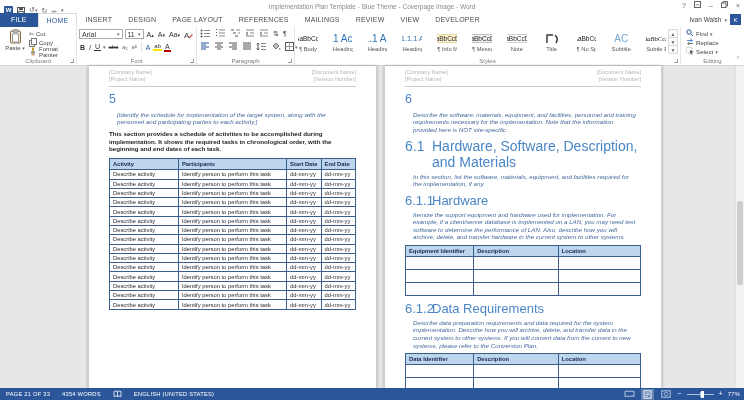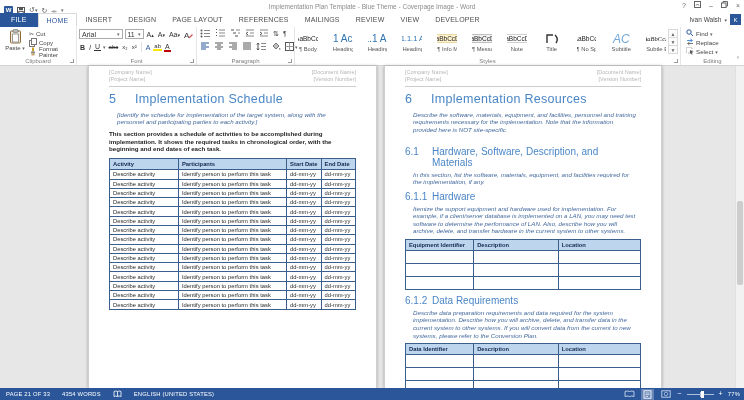--- a/index.html
+++ b/index.html
@@ -64,21 +64,21 @@
   .sgallery{position:absolute;left:3px;top:2px;right:14px;display:flex;gap:15px}
   .sg-item{width:33px;height:27px;text-align:center;overflow:hidden;padding-top:2px}
   .sg-prev{height:15px;font-size:6.5px;color:#222;display:flex;align-items:center;justify-content:center;white-space:nowrap}
   .sg-name{font-size:5.8px;color:#555;white-space:nowrap}
   .p-h1 .sg-prev{color:#2E74B5;font-size:10px}
   .p-h2 .sg-prev{color:#2E74B5;font-size:10px}
   .p-h3 .sg-prev{color:#2E74B5;font-size:7.5px}
   .p-info .sg-prev span{background:#FFF2CC;border:1px solid #E6D9A8;padding:0 1px}
   .p-msg .sg-prev span{background:#F2F2F2;border:1px solid #BFBFBF;padding:0 1px}
   .p-note .sg-prev span{border:1px solid #D0D0D0;padding:0 1px}
-  .p-sub .sg-prev{color:#74A9D8;font-size:12px;font-style:italic}
+  .p-sub .sg-prev{color:#74A9D8;font-size:10px;}
   .p-em .sg-prev{font-style:italic;font-family:"Liberation Serif",serif}
   .sg-scroll{position:absolute;right:2px;top:2px;width:10px}
   .sg-sbtn{width:10px;height:9px;border:1px solid #d9d9d9;background:#fbfbfb;font-size:5px;color:#666;
            display:flex;align-items:center;justify-content:center;margin-bottom:-1px}
 
   .edit-col{position:absolute;left:5px;top:2px}
   .edit-item{display:flex;align-items:center;gap:2px;font-size:6.2px;color:#444;height:9px}
   .collapse{position:absolute;right:3px;bottom:2px;font-size:6px;color:#777}
 
   
@@ -86,23 +86,23 @@
   .page{position:absolute;top:0;bottom:0;background:#fff;overflow:hidden;
         box-shadow:0 0 3px rgba(0,0,0,.30);border:1px solid #cfcfcf;border-top:none;border-bottom:none}
   .page.pl{left:88px;width:289px}
   .page.pr{left:384px;width:278px}
   .pinner{padding:2px 20px}
   .phead{display:flex;justify-content:space-between;font-size:5.5px;color:#b6b6b6;line-height:1.35;
          border-bottom:1px solid #cdcdcd;padding:1px 0 2px;margin-bottom:5px}
   .phead .rt{text-align:right}
   .h1{display:flex;color:#4A86C6;font-size:12.5px;letter-spacing:.3px;margin:5px 0 5px}
   .h1 .num{width:26px;flex:none}
-  .h2{display:flex;color:#4A86C6;font-size:10px;margin:12px 0 3px}
+  .h2{display:flex;color:#4A86C6;font-size:14px;margin:4px 0 3px}
   .h2 .num{width:27px;flex:none}
-  .h3{display:flex;color:#4A86C6;font-size:10px;margin:5px 0 3px}
+  .h3{display:flex;color:#4A86C6;font-size:13px;margin:5px 0 3px}
   .h3 .num{width:27px;flex:none}
   .guide{font-style:italic;color:#44699D;font-size:6.2px;line-height:1.22;margin:0 4px 4px 8px}
   .bbody{font-weight:bold;color:#1c1c1c;font-size:6.2px;line-height:1.25;margin-bottom:5px}
   table{width:100%;border-collapse:collapse;margin:2px 0 5px}
   th{background:#BDD6EE;border:1px solid #3A5F8B;font-size:5.8px;font-weight:bold;
      text-align:left;padding:2px 3px;color:#13264D}
   td{border:1px solid #3A5F8B;font-size:5.8px;padding:1px 3px;color:#2a2a2a}
   .sched td{height:9.3px}
   .emptyt td{height:13px}
   .c1{width:28%}.c2{width:44%}.c3{width:14%}.c4{width:14%}
@@ -445,21 +445,20 @@
             <div>[Company Name]</div>
             <div>[Project Name]</div>
           </div>
           <div class="rt">
             <div>[Document Name]</div>
             <div>[Version Number]</div>
           </div>
         </div>
         <div class="h1">
           <span class="num">5</span>
-          <span>Implementation Schedule</span>
         </div>
         <div class="guide">[Identify the schedule for implementation of the target system, along with the personnel and participating parties to each activity.]</div>
         <div class="bbody">This section provides a schedule of activities to be accomplished during implementation. It shows the required tasks in chronological order, with the beginning and end dates of each task.</div>
         <table class="sched">
           <thead>
             <tr>
               <th class="c1">Activity</th>
               <th class="c2">Participants</th>
               <th class="c3">Start Date</th>
               <th class="c4">End Date</th>
@@ -568,21 +567,20 @@
             <div>[Company Name]</div>
             <div>[Project Name]</div>
           </div>
           <div class="rt">
             <div>[Document Name]</div>
             <div>[Version Number]</div>
           </div>
         </div>
         <div class="h1">
           <span class="num">6</span>
-          <span>Implementation Resources</span>
         </div>
         <div class="guide">Describe the software, materials, equipment, and facilities, personnel and training requirements necessary for the implementation. Note that the information provided here is NOT site-specific.</div>
 
         <div class="h2">
           <span class="num">6.1</span>
           <span>Hardware, Software, Description, and Materials</span>
         </div>
         <div class="guide">In this section, list the software, materials, equipment, and facilities required for the implementation, if any.</div>
 
         <div class="h3">

